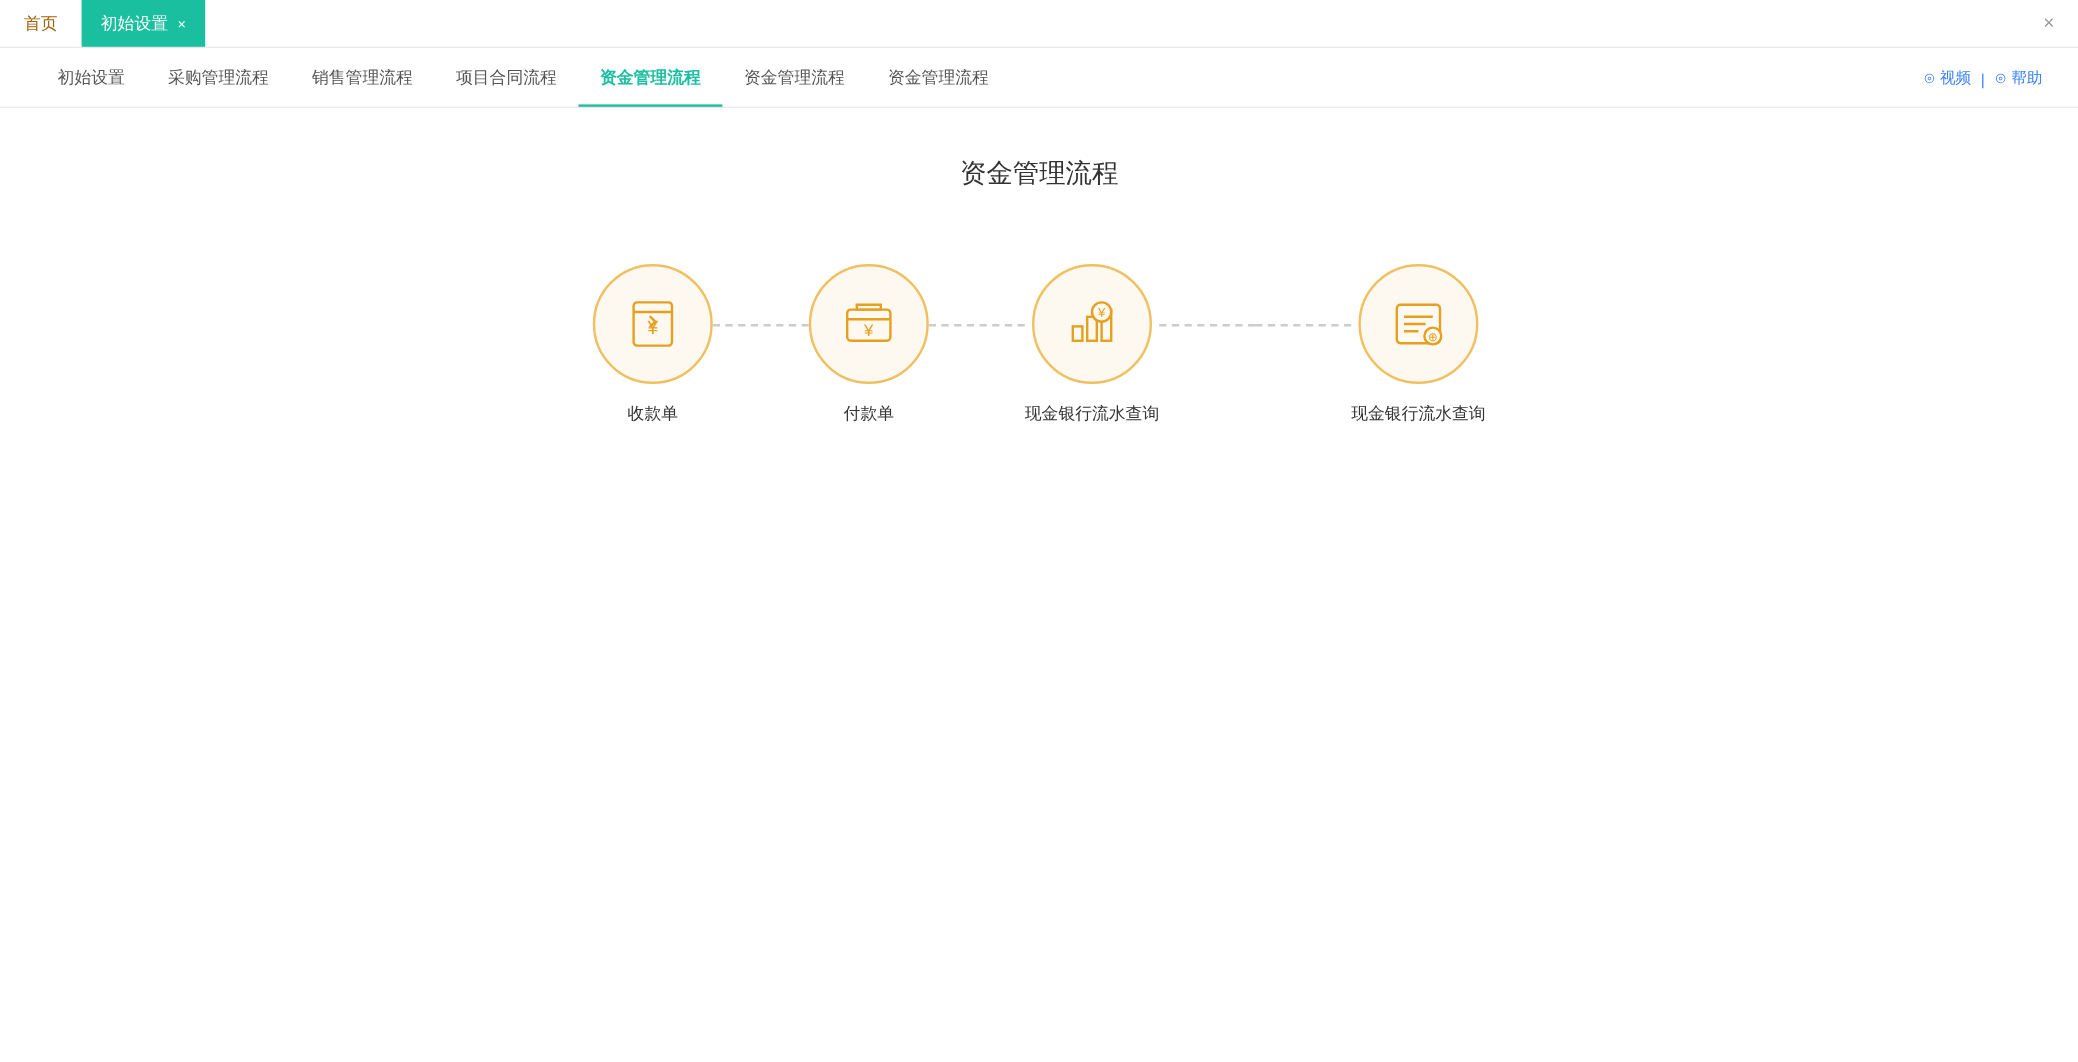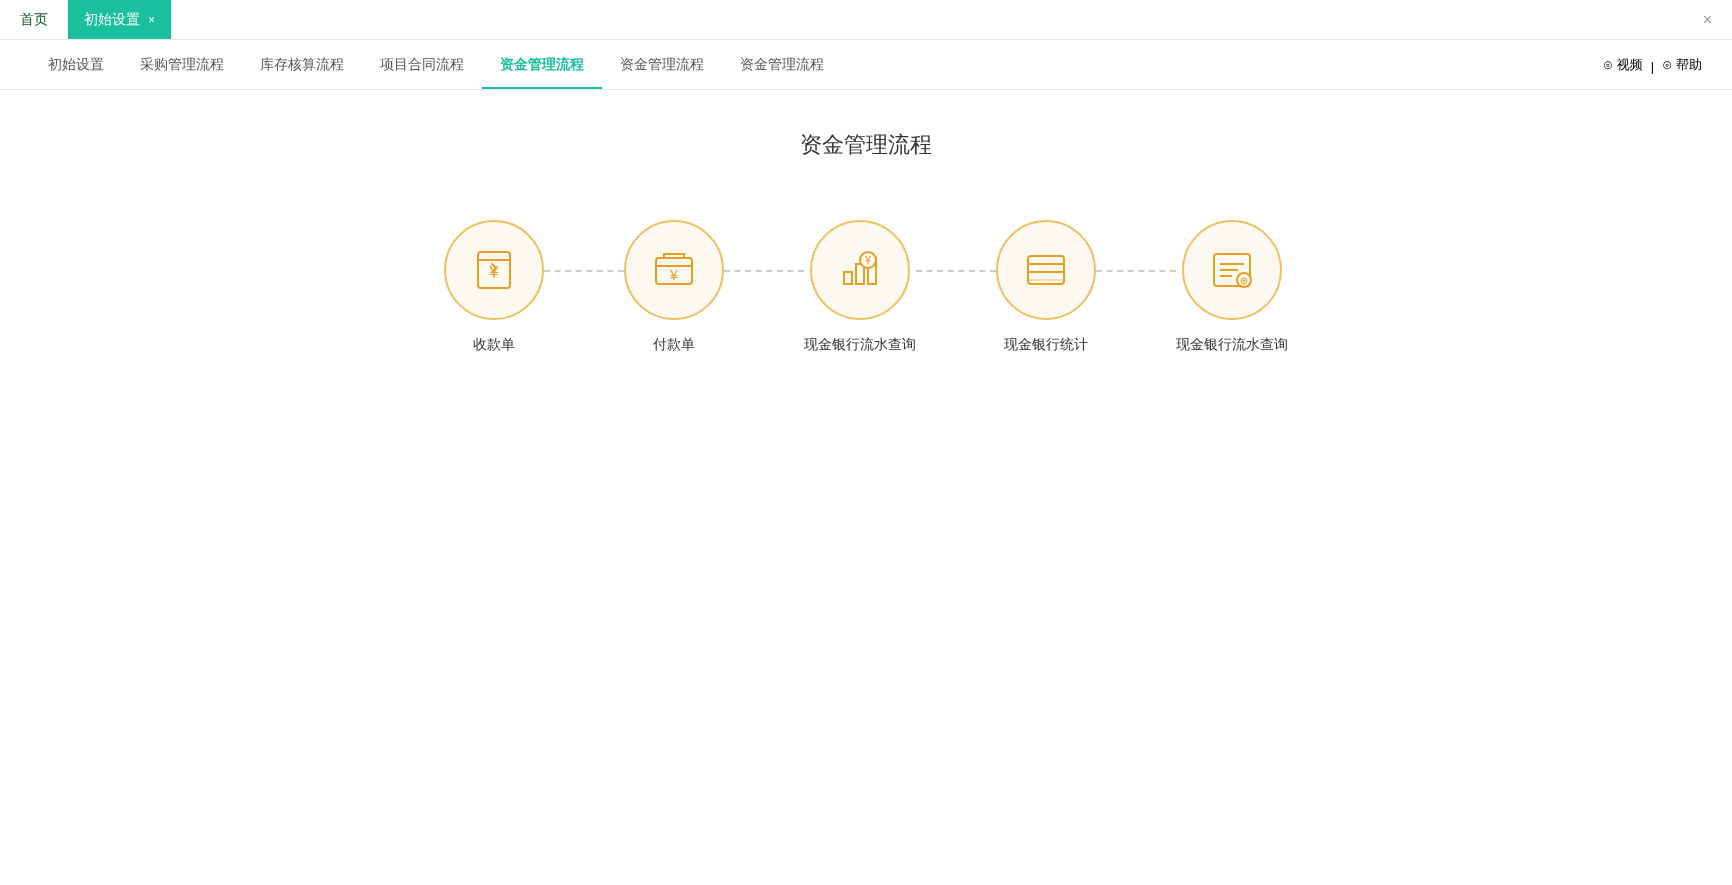--- a/index.html
+++ b/index.html
@@ -13,21 +13,21 @@
       border-bottom: 1px solid #e8e8e8;
       padding: 0 0;
       background: #fff;
     }
     .top-bar-home {
       padding: 0 20px;
       height: 100%;
       display: flex;
       align-items: center;
       font-size: 14px;
-      color: #14532d;
+      color: #a16207;
       cursor: pointer;
     }
     .top-bar-tab {
       height: 100%;
       display: flex;
       align-items: center;
       padding: 0 16px;
       background: #1abfa0;
       color: #fff;
       font-size: 14px;
@@ -83,21 +83,21 @@
       right: 0;
       height: 2px;
       background: #1abfa0;
     }
     .nav-right {
       margin-left: auto;
       display: flex;
       align-items: flex-end;
       gap: 8px;
       font-size: 13px;
-      color: #000000;
+      color: #3b82f6;
     }
     .nav-right span {
       cursor: pointer;
     }
 
     
     .main-content {
       padding: 40px 0;
       display: flex;
       flex-direction: column;
@@ -168,21 +168,21 @@
 </div>
 
 <div class="nav-bar">
   <div class="nav-item">
     <span>初始设置</span>
   </div>
   <div class="nav-item">
     <span>采购管理流程</span>
   </div>
   <div class="nav-item">
-    <span>库存核算流程</span>
+    <span>销售管理流程</span>
   </div>
   <div class="nav-item">
     <span>项目合同流程</span>
   </div>
   <div class="nav-item active">
     <span>资金管理流程</span>
   </div>
   <div class="nav-item">
     <span>资金管理流程</span>
   </div>
@@ -239,31 +239,20 @@
 
           <circle cx="34" cy="16" r="8" stroke="#e6a020" stroke-width="2" fill="#fdf8f0"></circle>
           <text x="34" y="20" text-anchor="middle" font-size="11" fill="#e6a020" font-family="Arial">¥</text>
         </svg>
       </div>
       <span class="flow-label">现金银行流水查询</span>
     </div>
 
     <div class="flow-connector"></div>
 
-    <div class="flow-item">
-      <div class="circle-icon">
-        <svg viewBox="0 0 52 52" fill="none" xmlns="http://www.w3.org/2000/svg">
-          <rect x="8" y="12" width="36" height="28" rx="3" stroke="#e6a020" stroke-width="2" fill="none"></rect>
-          <path d="M8 20 h36" stroke="#e6a020" stroke-width="2"></path>
-          <path d="M8 28 h36" stroke="#e6a020" stroke-width="2"></path>
-          <path d="M8 36 h36" stroke="#e6a020" stroke-width="2" opacity="0.3"></path>
-        </svg>
-      </div>
-      <span class="flow-label">现金银行统计</span>
-    </div>
 
     <div class="flow-connector"></div>
 
     <div class="flow-item">
       <div class="circle-icon">
         <svg viewBox="0 0 52 52" fill="none" xmlns="http://www.w3.org/2000/svg">
           <rect x="8" y="10" width="36" height="32" rx="3" stroke="#e6a020" stroke-width="2" fill="none"></rect>
           <path d="M14 20 h24" stroke="#e6a020" stroke-width="2"></path>
           <path d="M14 26 h18" stroke="#e6a020" stroke-width="2"></path>
           <path d="M14 32 h12" stroke="#e6a020" stroke-width="2"></path>

